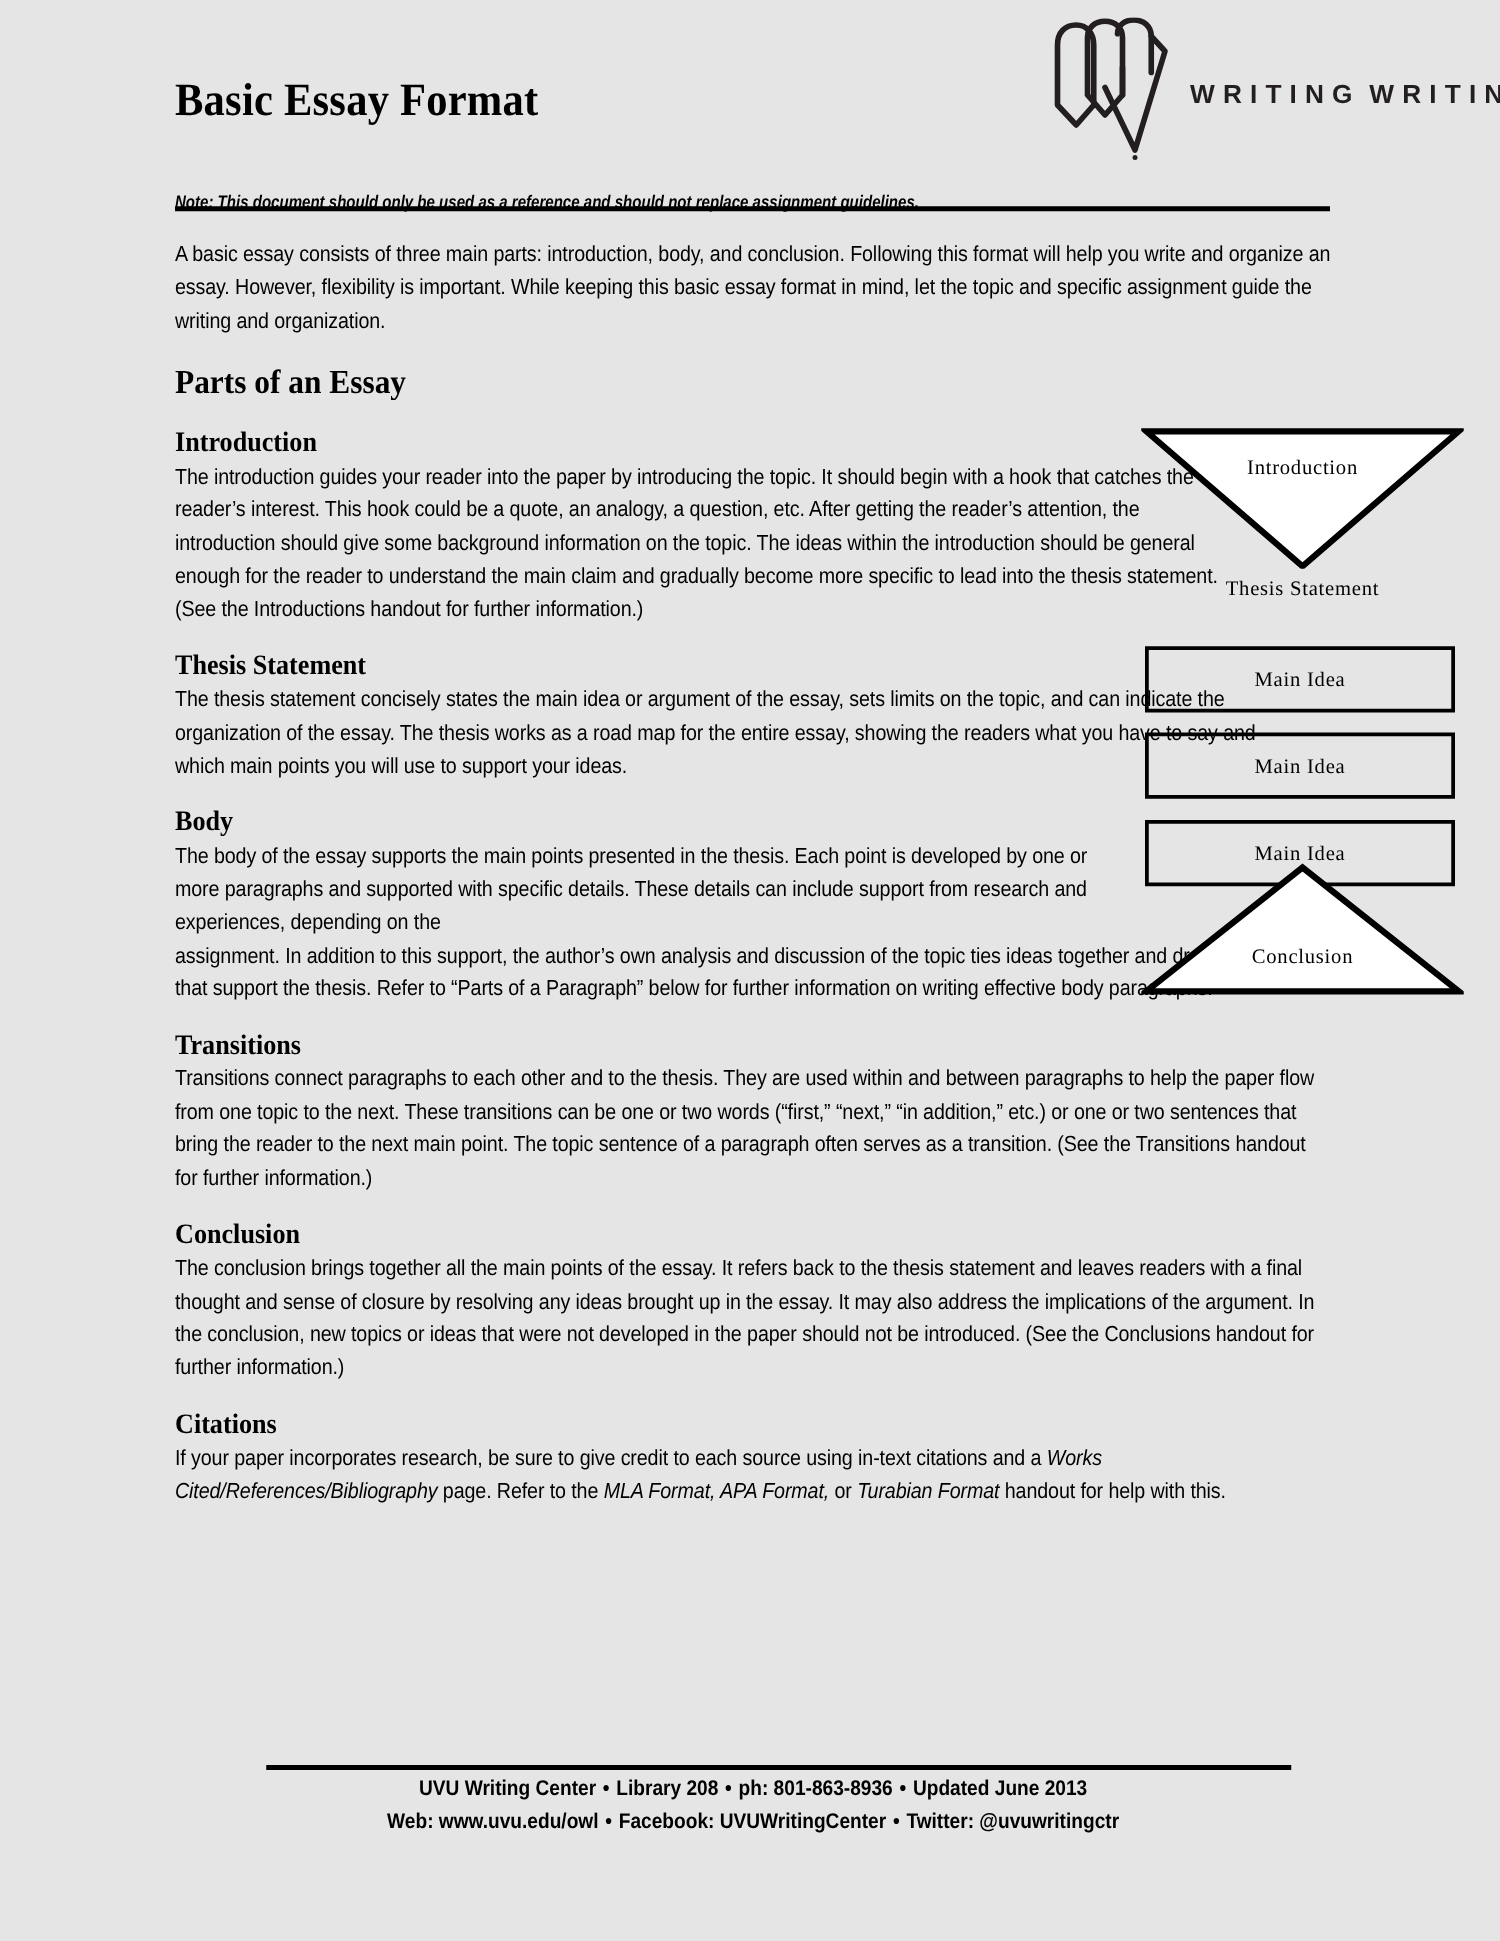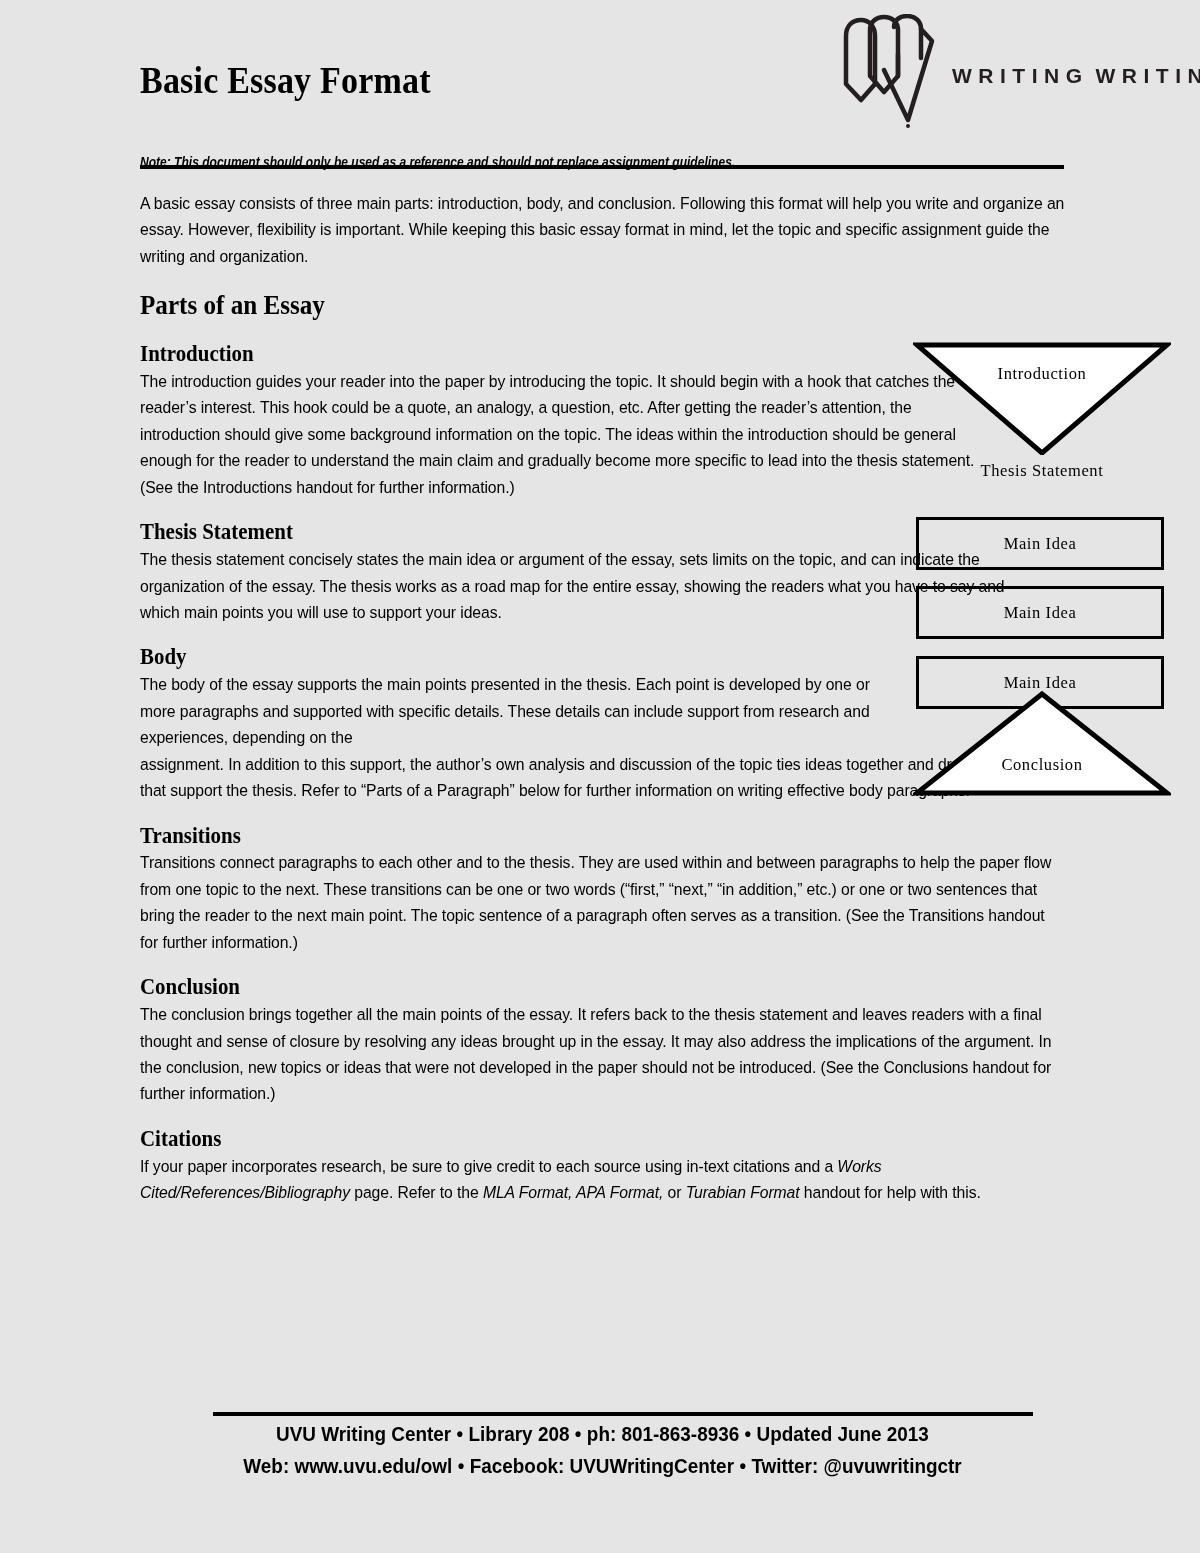--- a/index.html
+++ b/index.html
@@ -211,21 +211,21 @@
     border-top: 4px solid #000;
   }
   .footer {
     position: absolute;
     left: 140px;
     top: 1418px;
     width: 925px;
     text-align: center;
     font-family: "Liberation Sans", sans-serif;
     font-weight: bold;
-    font-size: 21px;
+    font-size: 17px;
     line-height: 1.5;
   }
   .footer div {
     transform: scaleX(0.9);
   }
   .dot { letter-spacing: 0; padding: 0 6px; }
 </style>
 </head>
 <body>
 

